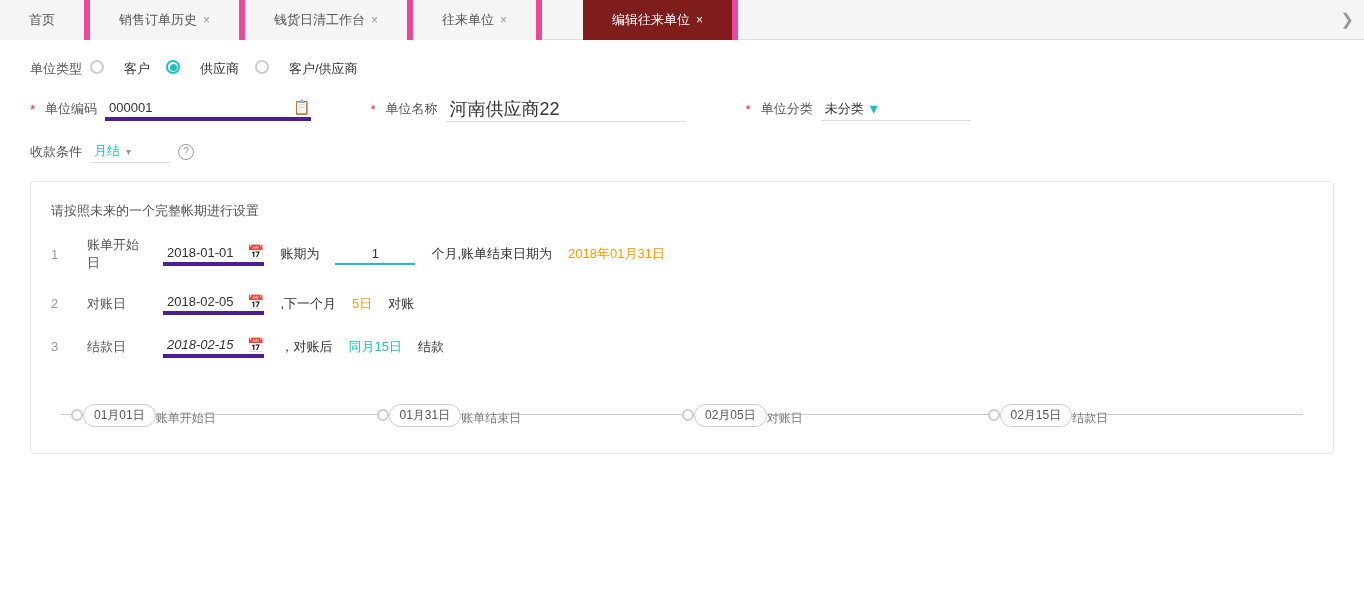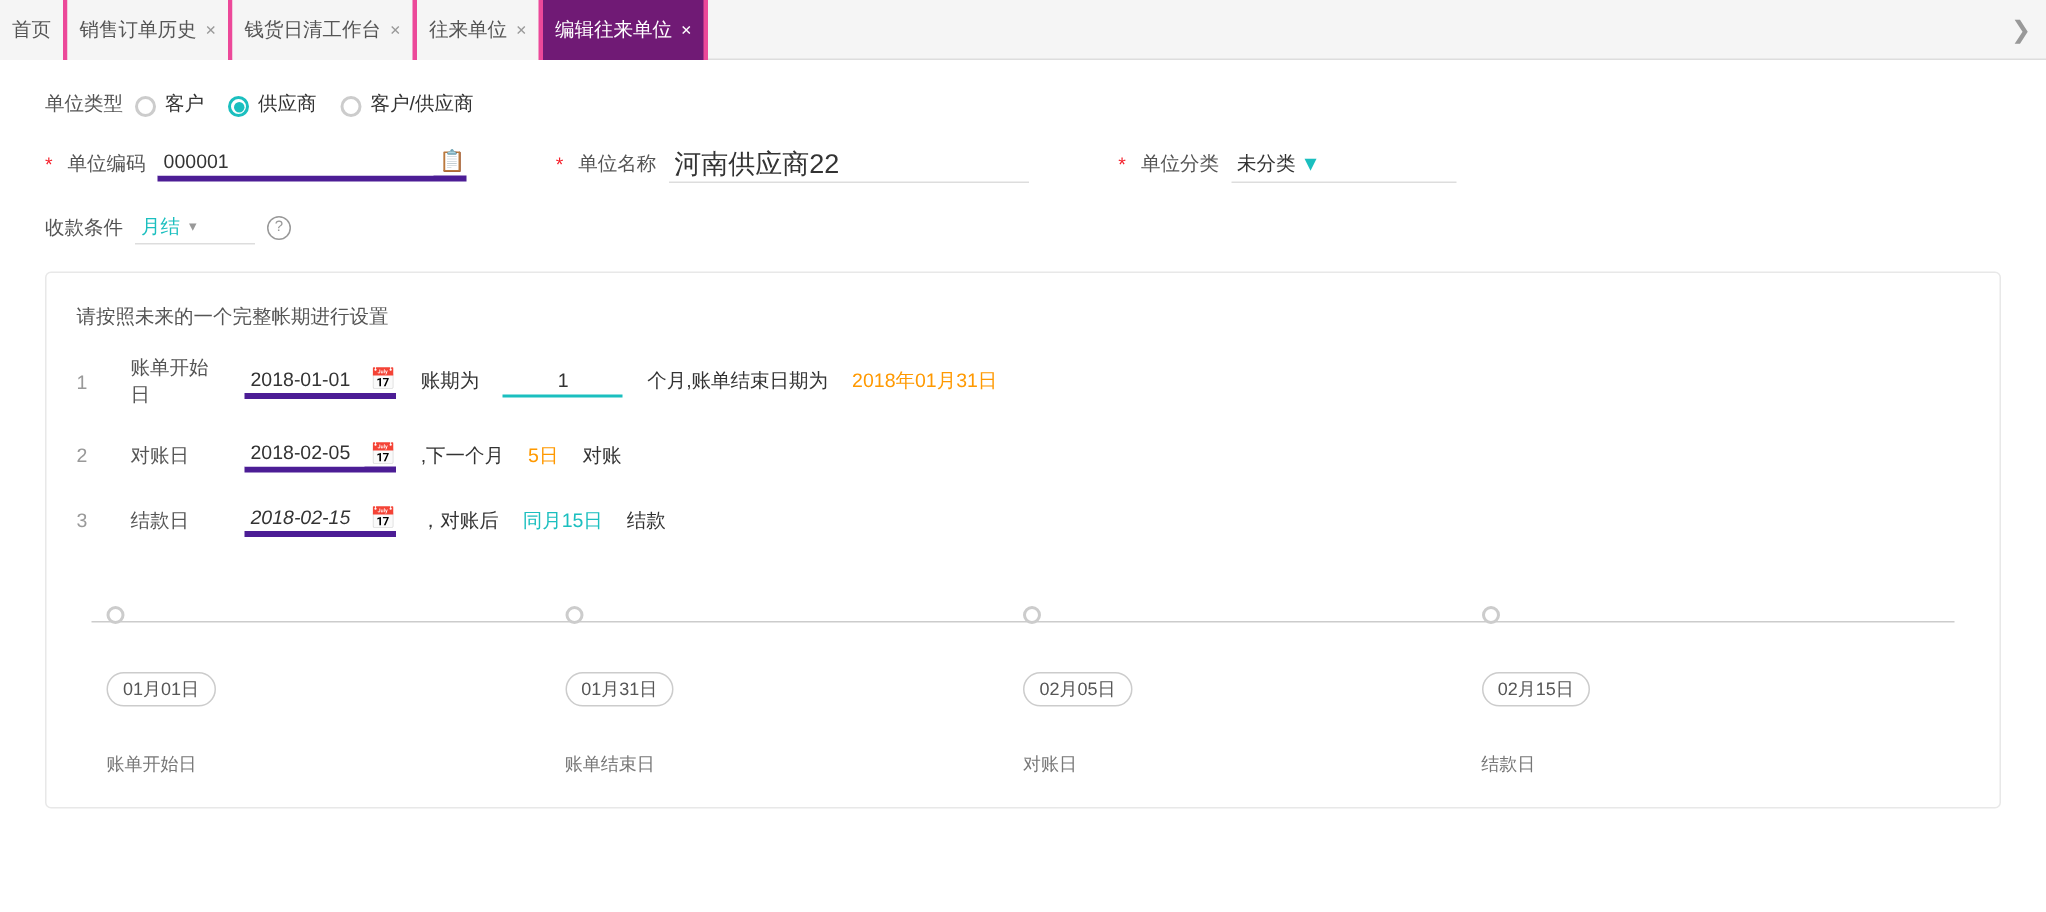--- a/index.html
+++ b/index.html
@@ -11,32 +11,33 @@
       align-items: center;
       background: #f5f5f5;
       border-bottom: 1px solid #ddd;
       height: 40px;
       padding: 0;
     }
     .tab {
       display: flex;
       align-items: center;
       height: 40px;
-      padding: 0 8px;
+      padding: 0 29px;
       cursor: pointer;
       font-size: 13px;
       color: #555;
       background: #f5f5f5;
-      border-right: 3px solid #ec4899;
+      border-right: 6px solid #ec4899;
       white-space: nowrap;
       gap: 6px;
     }
     .tab.active {
-      background: #701a75;
+      background: #7f1d1d;
       color: #fff;
+      margin-left: 41px;
     }
     .tab .close-icon {
       font-size: 12px;
       color: #999;
       cursor: pointer;
     }
     .tab.active .close-icon {
       color: #fff;
     }
     .tab-expand {
@@ -76,22 +77,22 @@
     }
 
     
     .radio-group {
       display: flex;
       gap: 16px;
       align-items: center;
     }
     .radio-item {
       display: flex;
-      align-items: flex-end;
-      gap: 6px;
+      align-items: flex-start;
+      gap: 20px;
       cursor: pointer;
     }
     .radio-circle {
       width: 14px;
       height: 14px;
       border-radius: 50%;
       border: 2px solid #ccc;
       display: flex;
       align-items: center;
       justify-content: center;
@@ -246,26 +247,25 @@
       position: absolute;
       top: 20px;
       left: 10px;
       right: 10px;
       height: 1px;
       background: #ccc;
       z-index: 0;
     }
     .timeline-item {
       display: flex;
-      flex-direction: column;
-      align-items: flex-start;
+      flex-direction: row;
+      align-items: center;
       flex: 1;
       position: relative;
       z-index: 1;
-      gap: 24px;
     }
     .timeline-dot {
       width: 12px;
       height: 12px;
       border-radius: 50%;
       border: 2px solid #ccc;
       background: #fff;
       margin-bottom: 8px;
     }
     .timeline-badge {

